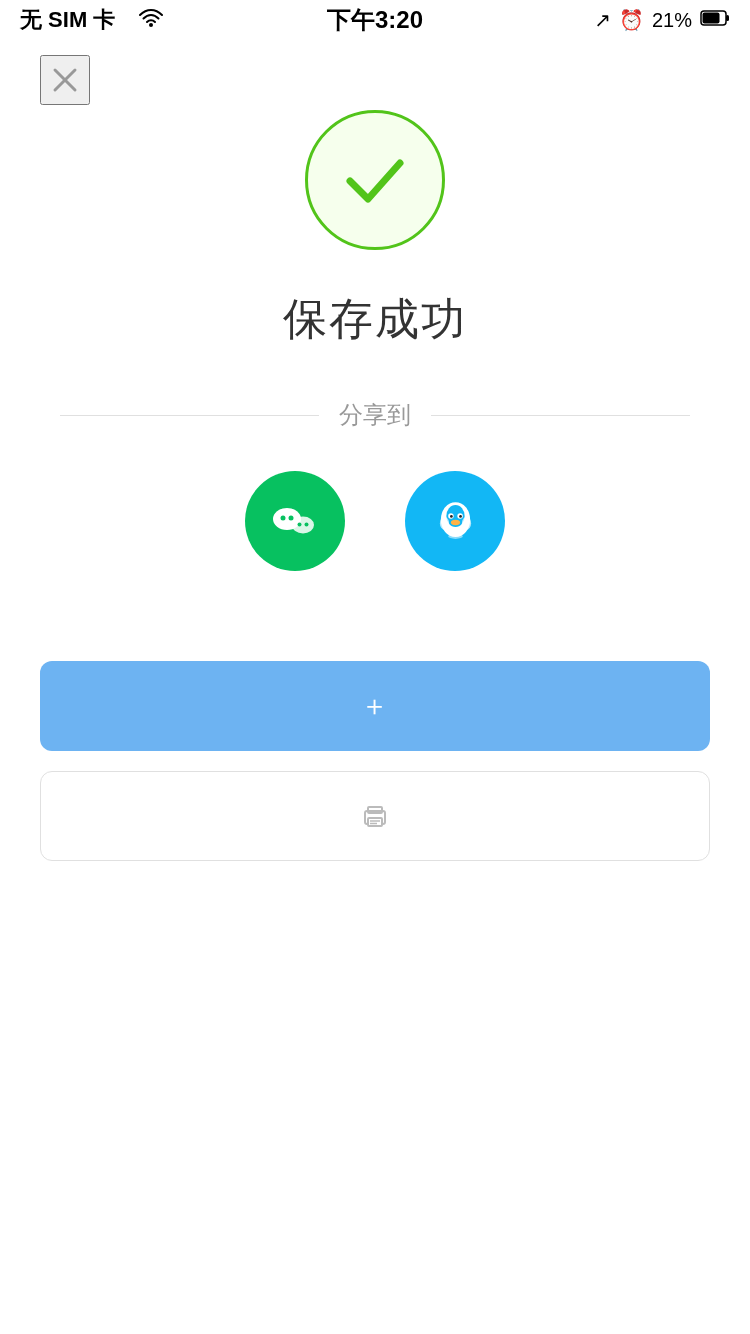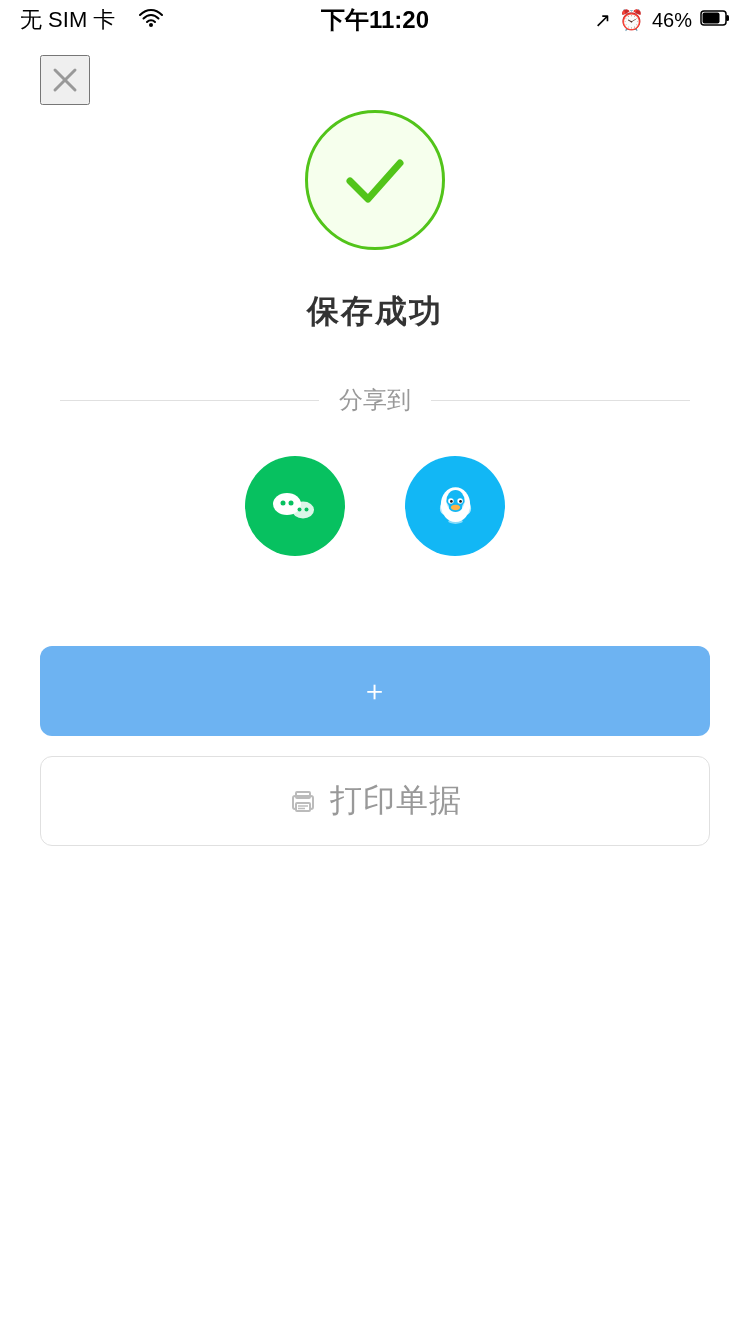--- a/index.html
+++ b/index.html
@@ -28,21 +28,21 @@
       padding: 0 20px;
       background: #fff;
     }
 
     .status-left {
       display: flex;
       align-items: center;
       gap: 24px;
       font-size: 22px;
       color: #000;
-      font-weight: 400;
+      font-weight: 700;
       justify-content: center;
     }
 
     .status-center {
       font-size: 24px;
       font-weight: 600;
       color: #000;
       position: absolute;
       left: 50%;
       transform: translateX(-50%);
@@ -95,22 +95,22 @@
       margin-bottom: 40px;
     }
 
     .success-circle svg {
       width: 70px;
       height: 70px;
     }
 
     
     .success-title {
-      font-size: 32px;
-      font-weight: 700;
+      font-size: 44px;
+      font-weight: 400;
       color: #333;
       margin-bottom: 50px;
       letter-spacing: 2px;
     }
 
     
     .share-section {
       width: 100%;
       padding: 0 60px;
       margin-bottom: 30px;
@@ -220,25 +220,25 @@
     <span>无 SIM 卡</span>
     <span>
       <svg width="24" height="18" viewBox="0 0 24 18" fill="none">
         <path d="M12 14a2 2 0 1 1 0 4 2 2 0 0 1 0-4z" fill="#000"></path>
         <path d="M4.5 9.5C6.6 7.4 9.2 6 12 6s5.4 1.4 7.5 3.5" stroke="#000" stroke-width="2" fill="none" stroke-linecap="round"></path>
         <path d="M1 6C4.3 2.7 7.9 1 12 1s7.7 1.7 11 5" stroke="#000" stroke-width="2" fill="none" stroke-linecap="round"></path>
         <path d="M8 13c1.1-1.1 2.4-1.7 4-1.7s2.9.6 4 1.7" stroke="#000" stroke-width="2" fill="none" stroke-linecap="round"></path>
       </svg>
     </span>
   </div>
-  <div class="status-center">下午11:20</div>
+  <div class="status-center">下午3:20</div>
   <div class="status-right">
     <span>↗</span>
     <span>⏰</span>
-    <span>46%</span>
+    <span>21%</span>
     <span>
       <svg width="30" height="18" viewBox="0 0 30 18" fill="none">
         <rect x="1" y="2" width="25" height="14" rx="3" stroke="#000" stroke-width="1.5" fill="none"></rect>
         <rect x="26" y="6" width="3" height="6" rx="1.5" fill="#000"></rect>
         <rect x="2.5" y="3.5" width="17" height="11" rx="2" fill="#000"></rect>
       </svg>
     </span>
   </div>
 </div>
 
@@ -305,18 +305,17 @@
     <button class="btn-secondary">
       <span class="btn-icon">
         <svg width="30" height="30" viewBox="0 0 30 30" fill="none">
           <rect x="5" y="10" width="20" height="13" rx="2" stroke="#bbb" stroke-width="2" fill="none"></rect>
           <rect x="8" y="6" width="14" height="6" rx="1" stroke="#bbb" stroke-width="2" fill="none"></rect>
           <rect x="8" y="17" width="14" height="8" rx="1" fill="#fff" stroke="#bbb" stroke-width="2"></rect>
           <line x1="10" y1="20" x2="20" y2="20" stroke="#bbb" stroke-width="1.5"></line>
           <line x1="10" y1="22.5" x2="17" y2="22.5" stroke="#bbb" stroke-width="1.5"></line>
         </svg>
       </span>
-      <span>打印单据</span>
     </button>
 
 
   </div>
 </div>
 
 </body></html>

